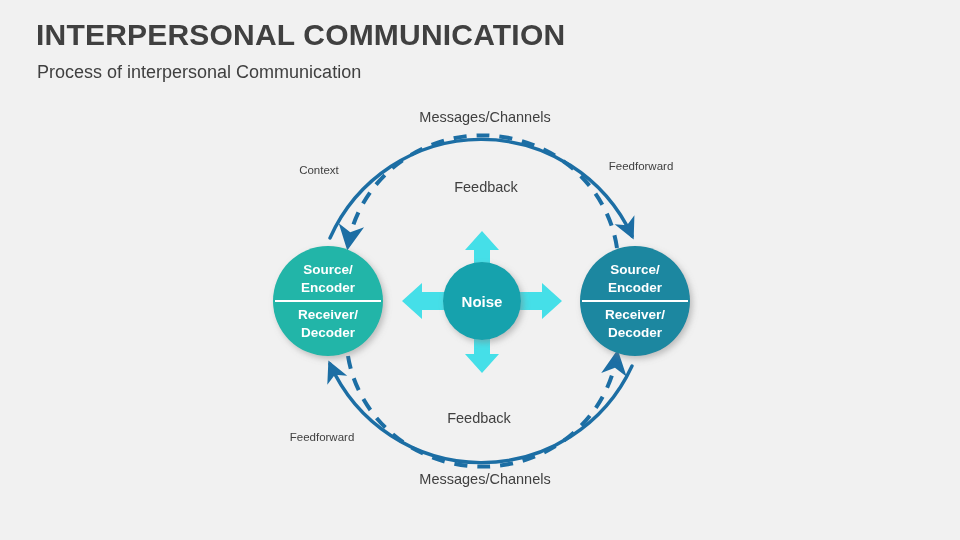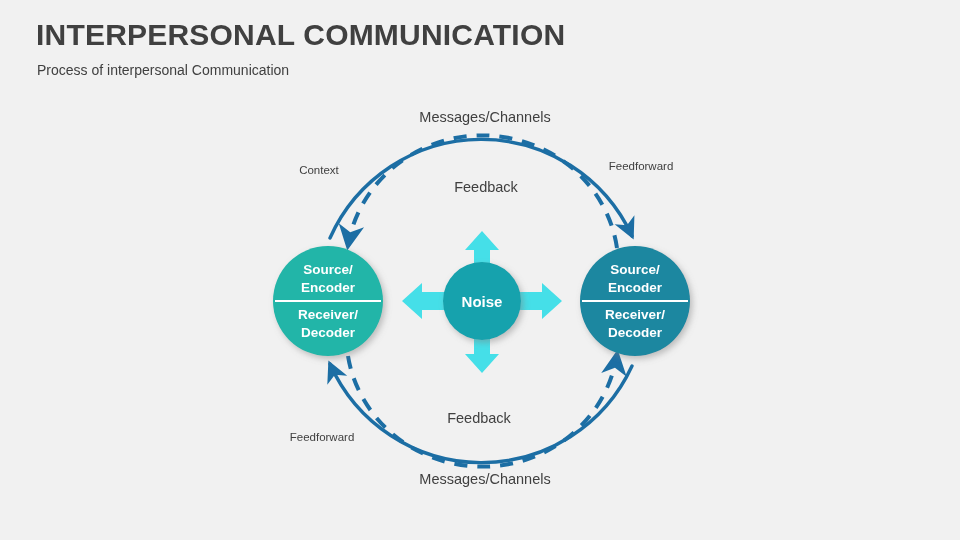--- a/index.html
+++ b/index.html
@@ -26,21 +26,21 @@
     font-size: 30px;
     font-weight: bold;
     color: #404040;
     letter-spacing: 0.2px;
     white-space: nowrap;
   }
   #subtitle {
     position: absolute;
     left: 37px;
     top: 62px;
-    font-size: 14px;
+    font-size: 18px;
     font-weight: normal;
     color: #404040;
     white-space: nowrap;
   }
   #diagram {
     position: absolute;
     left: 0;
     top: 0;
     width: 960px;
     height: 540px;

